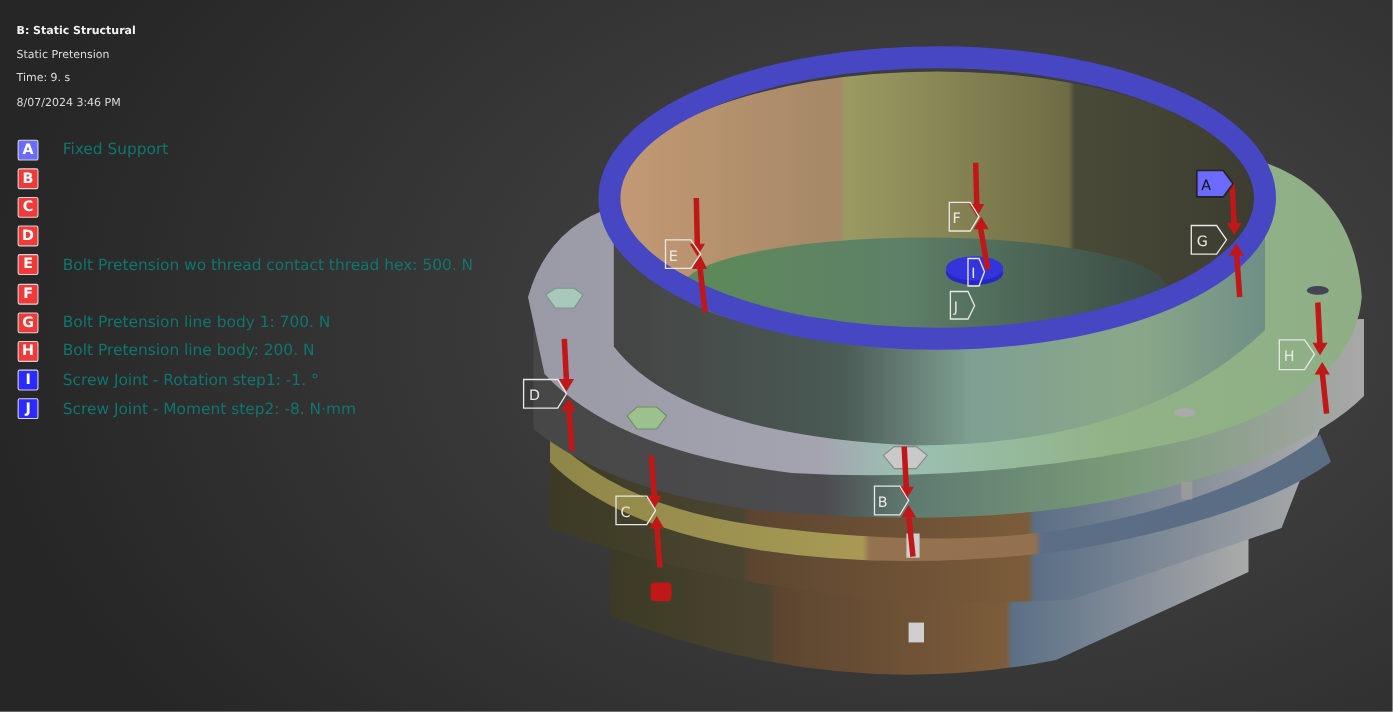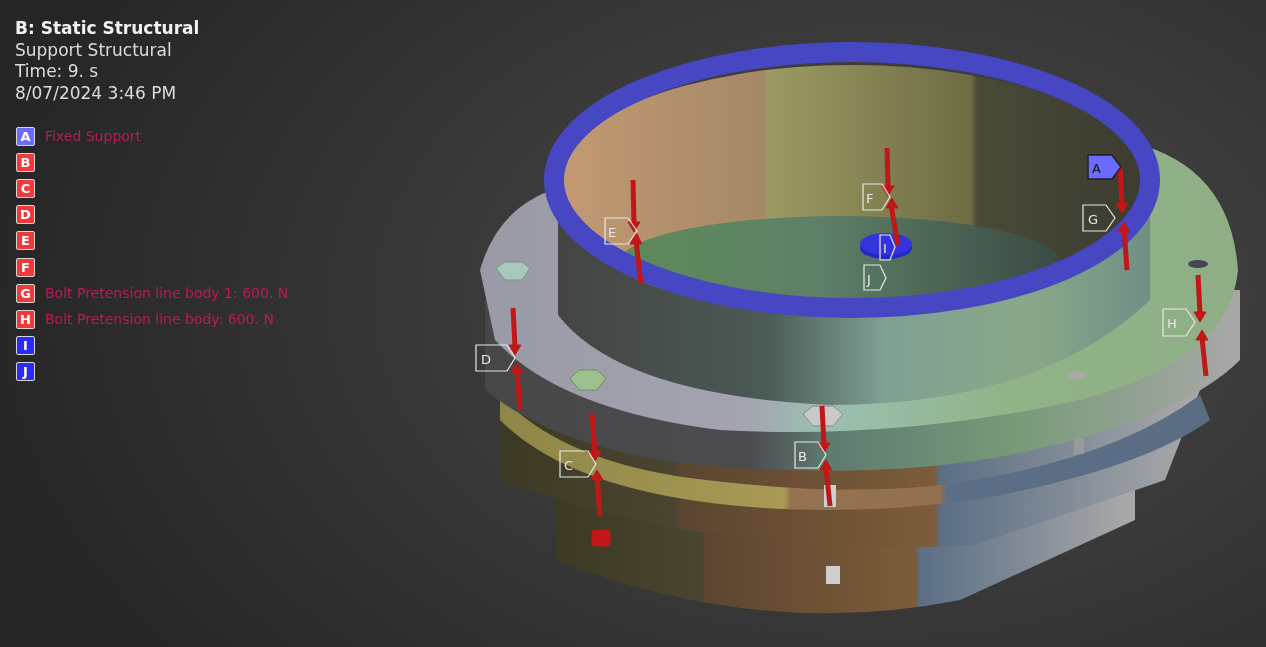--- a/index.html
+++ b/index.html
@@ -1,26 +1,26 @@
 <!DOCTYPE html>
 <html><head>
 <meta charset="utf-8">
 <style>
   html,body{margin:0;padding:0;}
   body{width:1266px;height:647px;overflow:hidden;position:relative;
     background:radial-gradient(ellipse 900px 600px at 880px 300px,#4d4d4d 0%,#3a3a3a 45%,#262626 100%);
     font-family:"DejaVu Sans","Liberation Sans",sans-serif;color:#e8e8e8;}
-  .header{position:absolute;left:15px;top:18px;line-height:21.5px;font-size:17px;}
+  .header{position:absolute;left:15px;top:18px;line-height:21.5px;font-size:10px;}
   .header .title{font-weight:bold;color:#f2f2f2;}
   .header .line{color:#dcdcdc;}
   .legend{position:absolute;left:16px;top:123px;}
   .legend-row{display:flex;align-items:center;height:26.2px;}
   .badge{width:19px;height:19px;box-sizing:border-box;border:1.5px solid #d6d6d6;border-radius:2px;
     display:flex;align-items:center;justify-content:center;font-size:13px;font-weight:bold;color:#fff;margin-right:10px;}
-  .legend-label{font-size:14px;color:#be185d;white-space:nowrap;}
+  .legend-label{font-size:14px;color:#0f766e;white-space:nowrap;margin-left:12px;}
   .viewport{position:absolute;left:0;top:0;width:1266px;height:647px;}
 </style>
 </head>
 <body>
 
 <svg class="viewport" viewBox="0 0 1266 647" xmlns="http://www.w3.org/2000/svg">
   <defs>
     <linearGradient id="bodyL" x1="0" x2="1">
         <stop offset="0" stop-color="#3a3a3a"></stop>
         <stop offset="1" stop-color="#555"></stop>
@@ -164,52 +164,55 @@
         <text x="564" y="470">C</text>
       <text x="798" y="461">B</text>
         <text x="883" y="253">I</text>
       <text x="867" y="284">J</text>
     </g>
   </g>
 </svg>
 
 <div class="header">
   <div class="title">B: Static Structural</div>
-  <div class="line">Support Structural</div>
+  <div class="line">Static Pretension</div>
   <div class="line">Time: 9. s</div>
   <div class="line">8/07/2024 3:46 PM</div>
 </div>
 
 <div class="legend">
   <div class="legend-row">
     <span class="badge" style="background:#6b6bff">A</span>
     <span class="legend-label">Fixed Support</span>
   </div>
   <div class="legend-row">
     <span class="badge" style="background:#f03a3a">B</span>
   </div>
   <div class="legend-row">
     <span class="badge" style="background:#f03a3a">C</span>
   </div>
   <div class="legend-row">
     <span class="badge" style="background:#f03a3a">D</span>
   </div>
   <div class="legend-row">
     <span class="badge" style="background:#f03a3a">E</span>
+    <span class="legend-label">Bolt Pretension wo thread contact thread hex: 500. N</span>
   </div>
   <div class="legend-row">
     <span class="badge" style="background:#f03a3a">F</span>
   </div>
   <div class="legend-row">
     <span class="badge" style="background:#f03a3a">G</span>
-    <span class="legend-label">Bolt Pretension line body 1: 600. N</span>
+    <span class="legend-label">Bolt Pretension line body 1: 700. N</span>
   </div>
   <div class="legend-row">
     <span class="badge" style="background:#f03a3a">H</span>
-    <span class="legend-label">Bolt Pretension line body: 600. N</span>
+    <span class="legend-label">Bolt Pretension line body: 200. N</span>
   </div>
   <div class="legend-row">
     <span class="badge" style="background:#2a2aff">I</span>
+    <span class="legend-label">Screw Joint - Rotation step1: -1. °</span>
   </div>
   <div class="legend-row">
     <span class="badge" style="background:#2a2aff">J</span>
+    <span class="legend-label">Screw Joint - Moment step2: -8. N·mm</span>
   </div>
 </div>
 
 </body></html>

